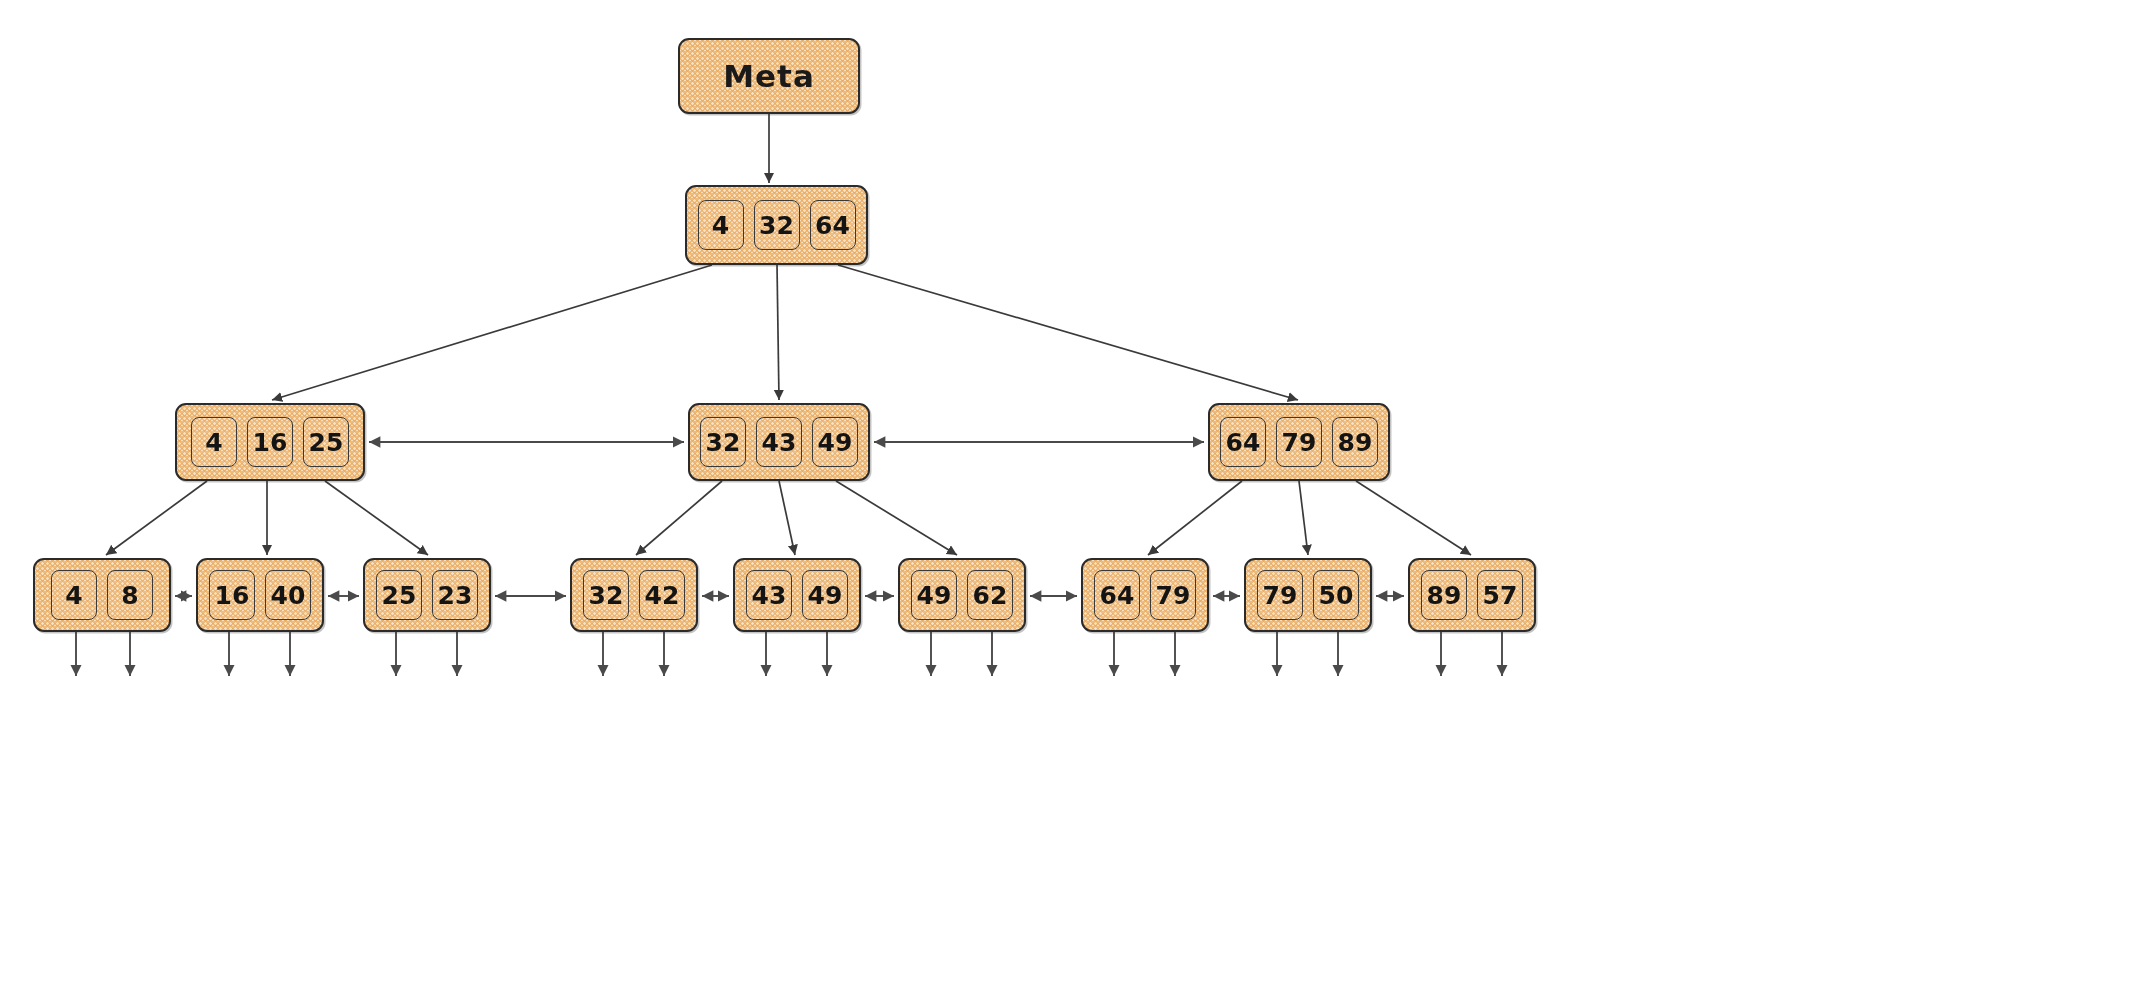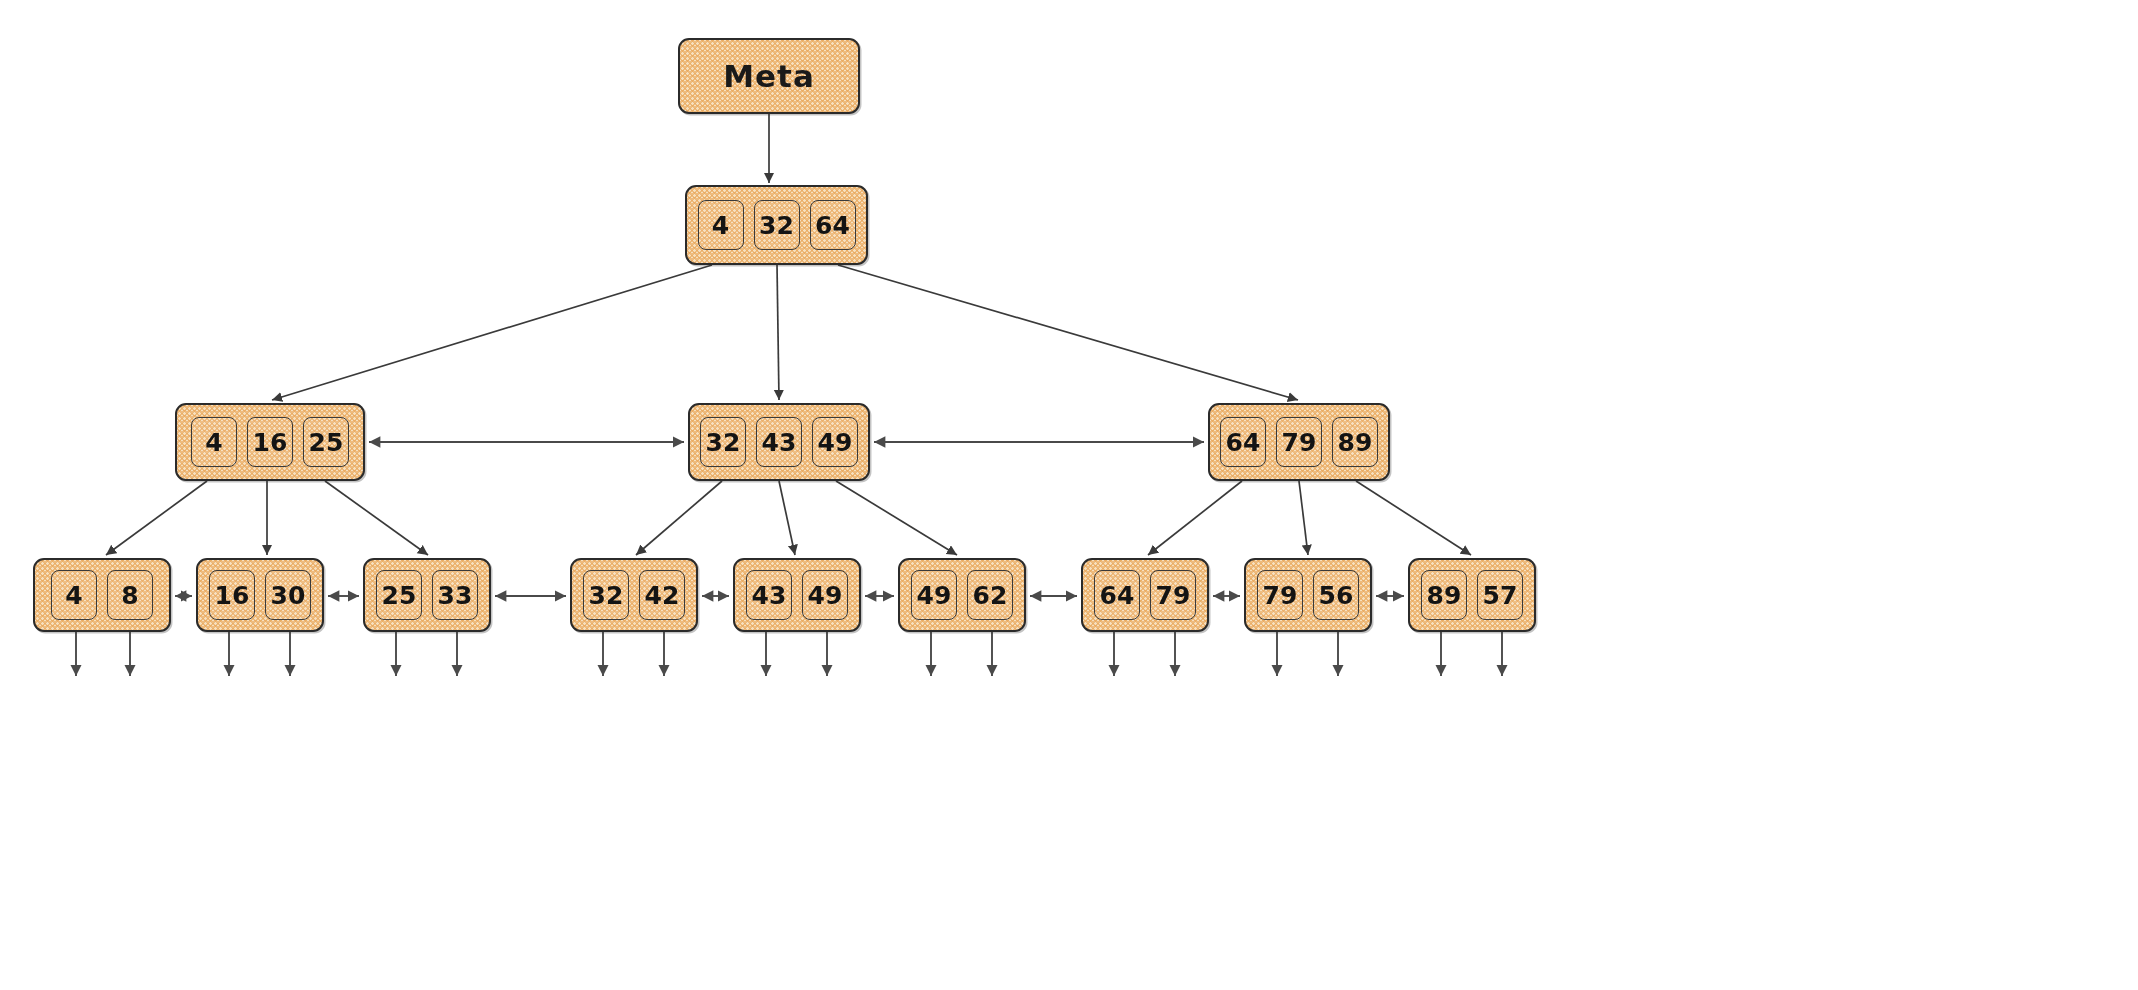--- a/index.html
+++ b/index.html
@@ -261,27 +261,27 @@
 
   <div class="node node-leaf" id="leaf-node-0" style="left: 33px; top: 558px; width: 138px; height: 74px;">
     <div class="cells">
         <div class="cell">4</div>
         <div class="cell">8</div>
       </div>
   </div>
   <div class="node node-leaf" id="leaf-node-1" style="left: 196px; top: 558px; width: 128px; height: 74px;">
     <div class="cells">
         <div class="cell">16</div>
-        <div class="cell">30</div>
+        <div class="cell">40</div>
       </div>
   </div>
   <div class="node node-leaf" id="leaf-node-2" style="left: 363px; top: 558px; width: 128px; height: 74px;">
     <div class="cells">
         <div class="cell">25</div>
-        <div class="cell">33</div>
+        <div class="cell">23</div>
       </div>
   </div>
   <div class="node node-leaf" id="leaf-node-3" style="left: 570px; top: 558px; width: 128px; height: 74px;">
     <div class="cells">
         <div class="cell">32</div>
         <div class="cell">42</div>
       </div>
   </div>
   <div class="node node-leaf" id="leaf-node-4" style="left: 733px; top: 558px; width: 128px; height: 74px;">
     <div class="cells">
@@ -297,21 +297,21 @@
   </div>
   <div class="node node-leaf" id="leaf-node-6" style="left: 1081px; top: 558px; width: 128px; height: 74px;">
     <div class="cells">
         <div class="cell">64</div>
         <div class="cell">79</div>
       </div>
   </div>
   <div class="node node-leaf" id="leaf-node-7" style="left: 1244px; top: 558px; width: 128px; height: 74px;">
     <div class="cells">
         <div class="cell">79</div>
-        <div class="cell">56</div>
+        <div class="cell">50</div>
       </div>
   </div>
   <div class="node node-leaf" id="leaf-node-8" style="left: 1408px; top: 558px; width: 128px; height: 74px;">
     <div class="cells">
         <div class="cell">89</div>
         <div class="cell">57</div>
       </div>
   </div>
 
 </div>

